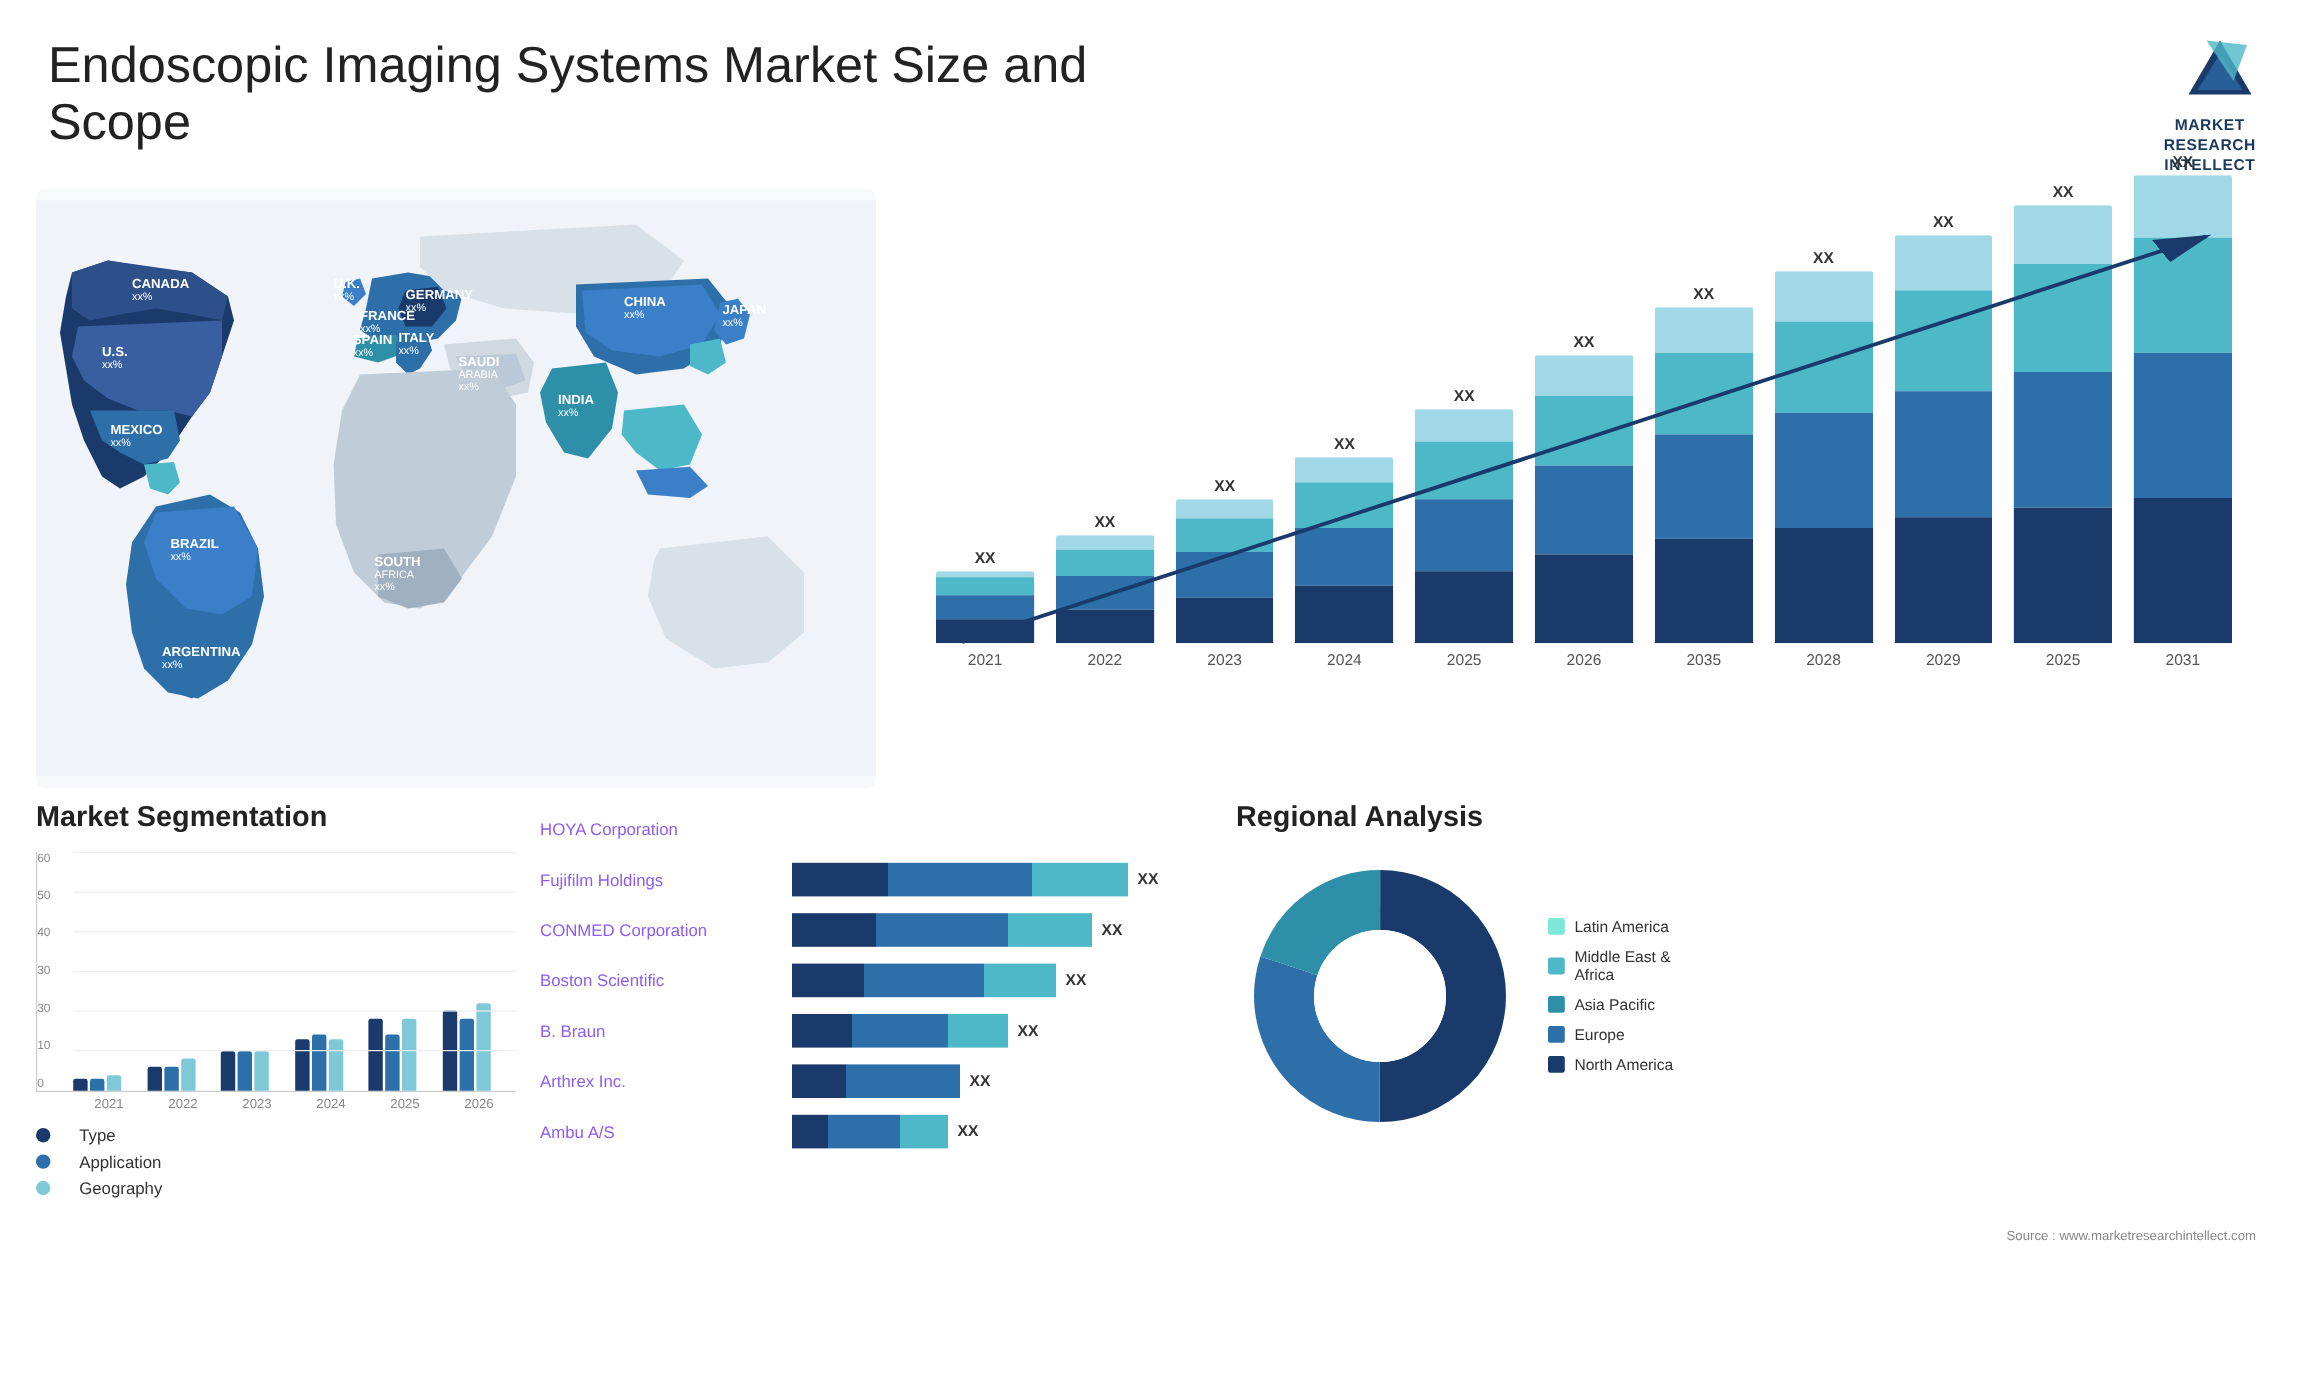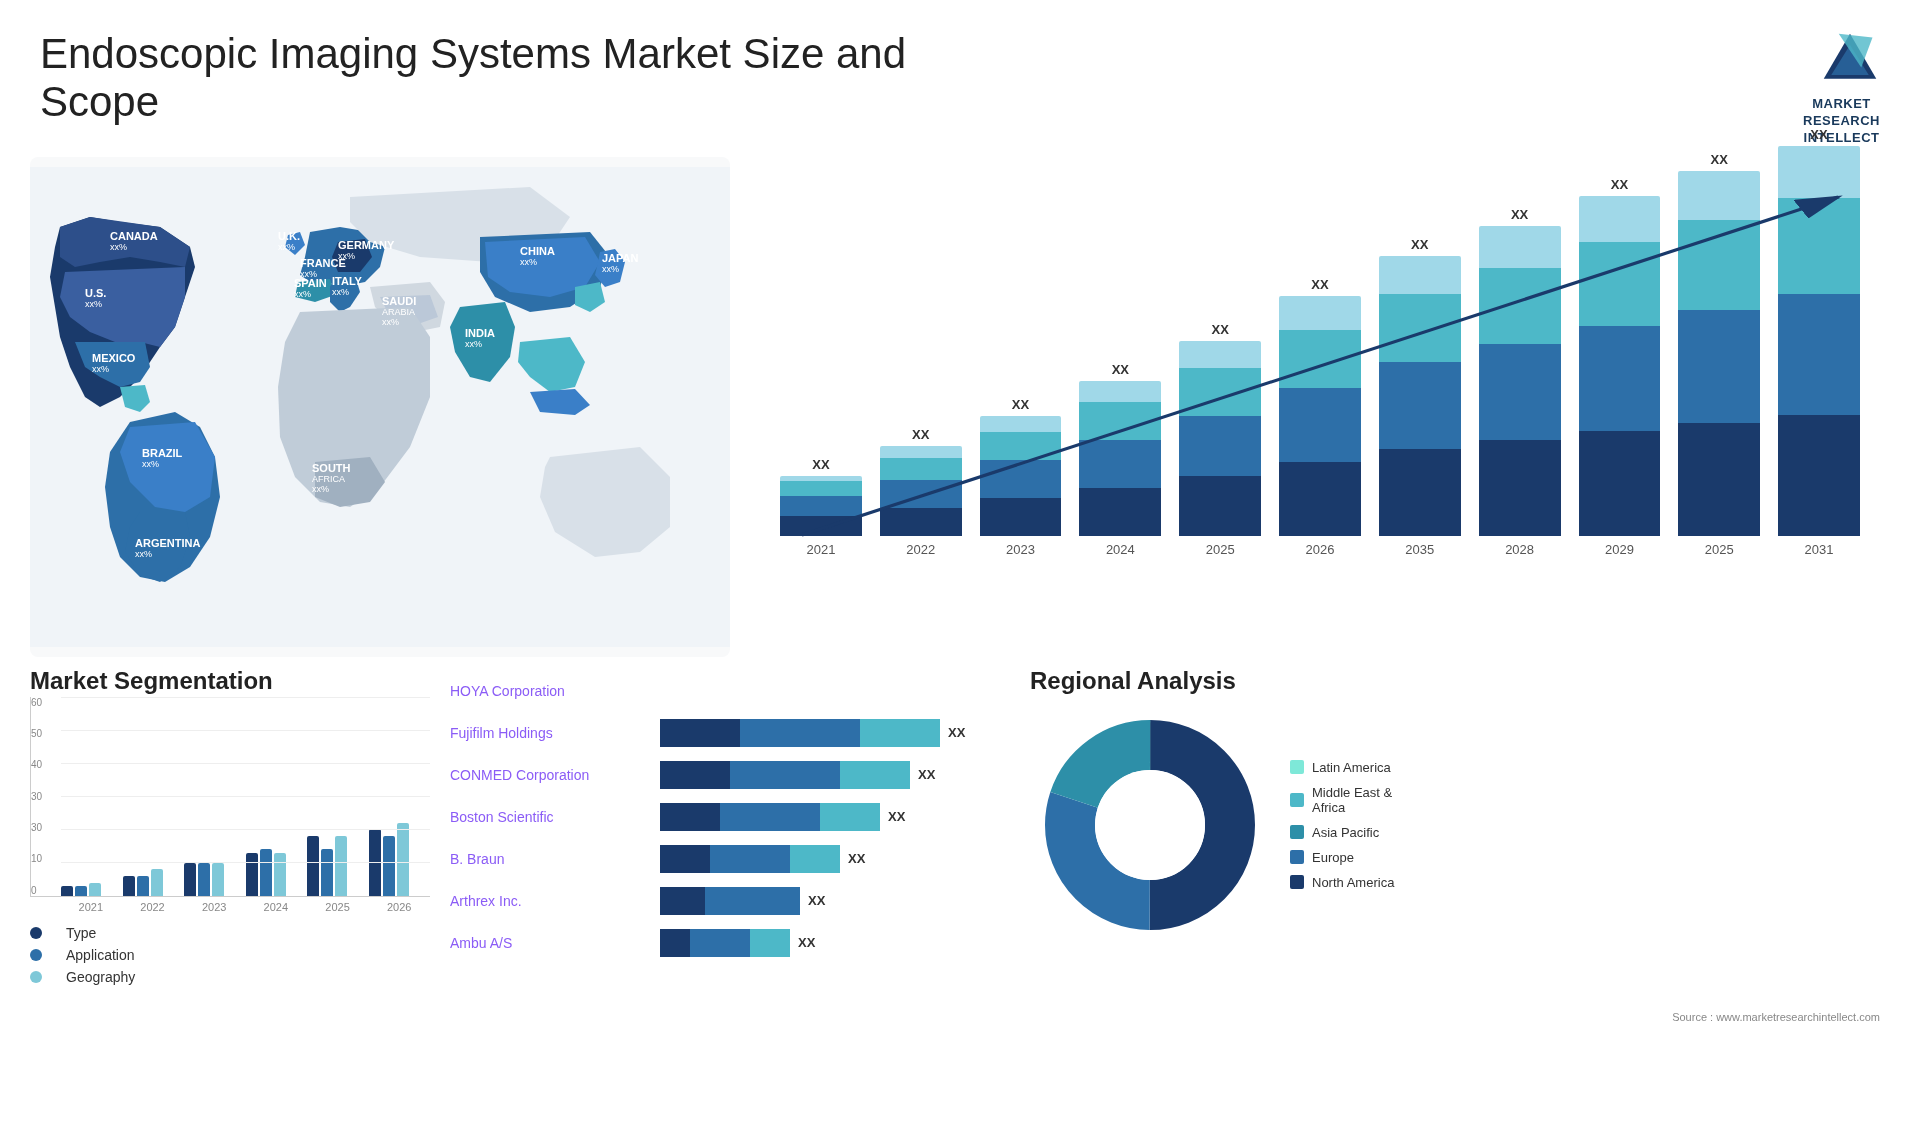--- a/index.html
+++ b/index.html
@@ -114,21 +114,21 @@
     }
 
     
     .segmentation-container {
       flex: 0 0 400px;
     }
     .section-title {
       font-size: 24px;
       font-weight: 700;
       color: #222;
-      margin-bottom: 2px;
+      margin-bottom: 15px;
     }
     .seg-legend {
       margin-top: 10px;
     }
     .legend-item {
       display: flex;
       align-items: center;
       gap: 24px;
       margin-bottom: 6px;
     }

